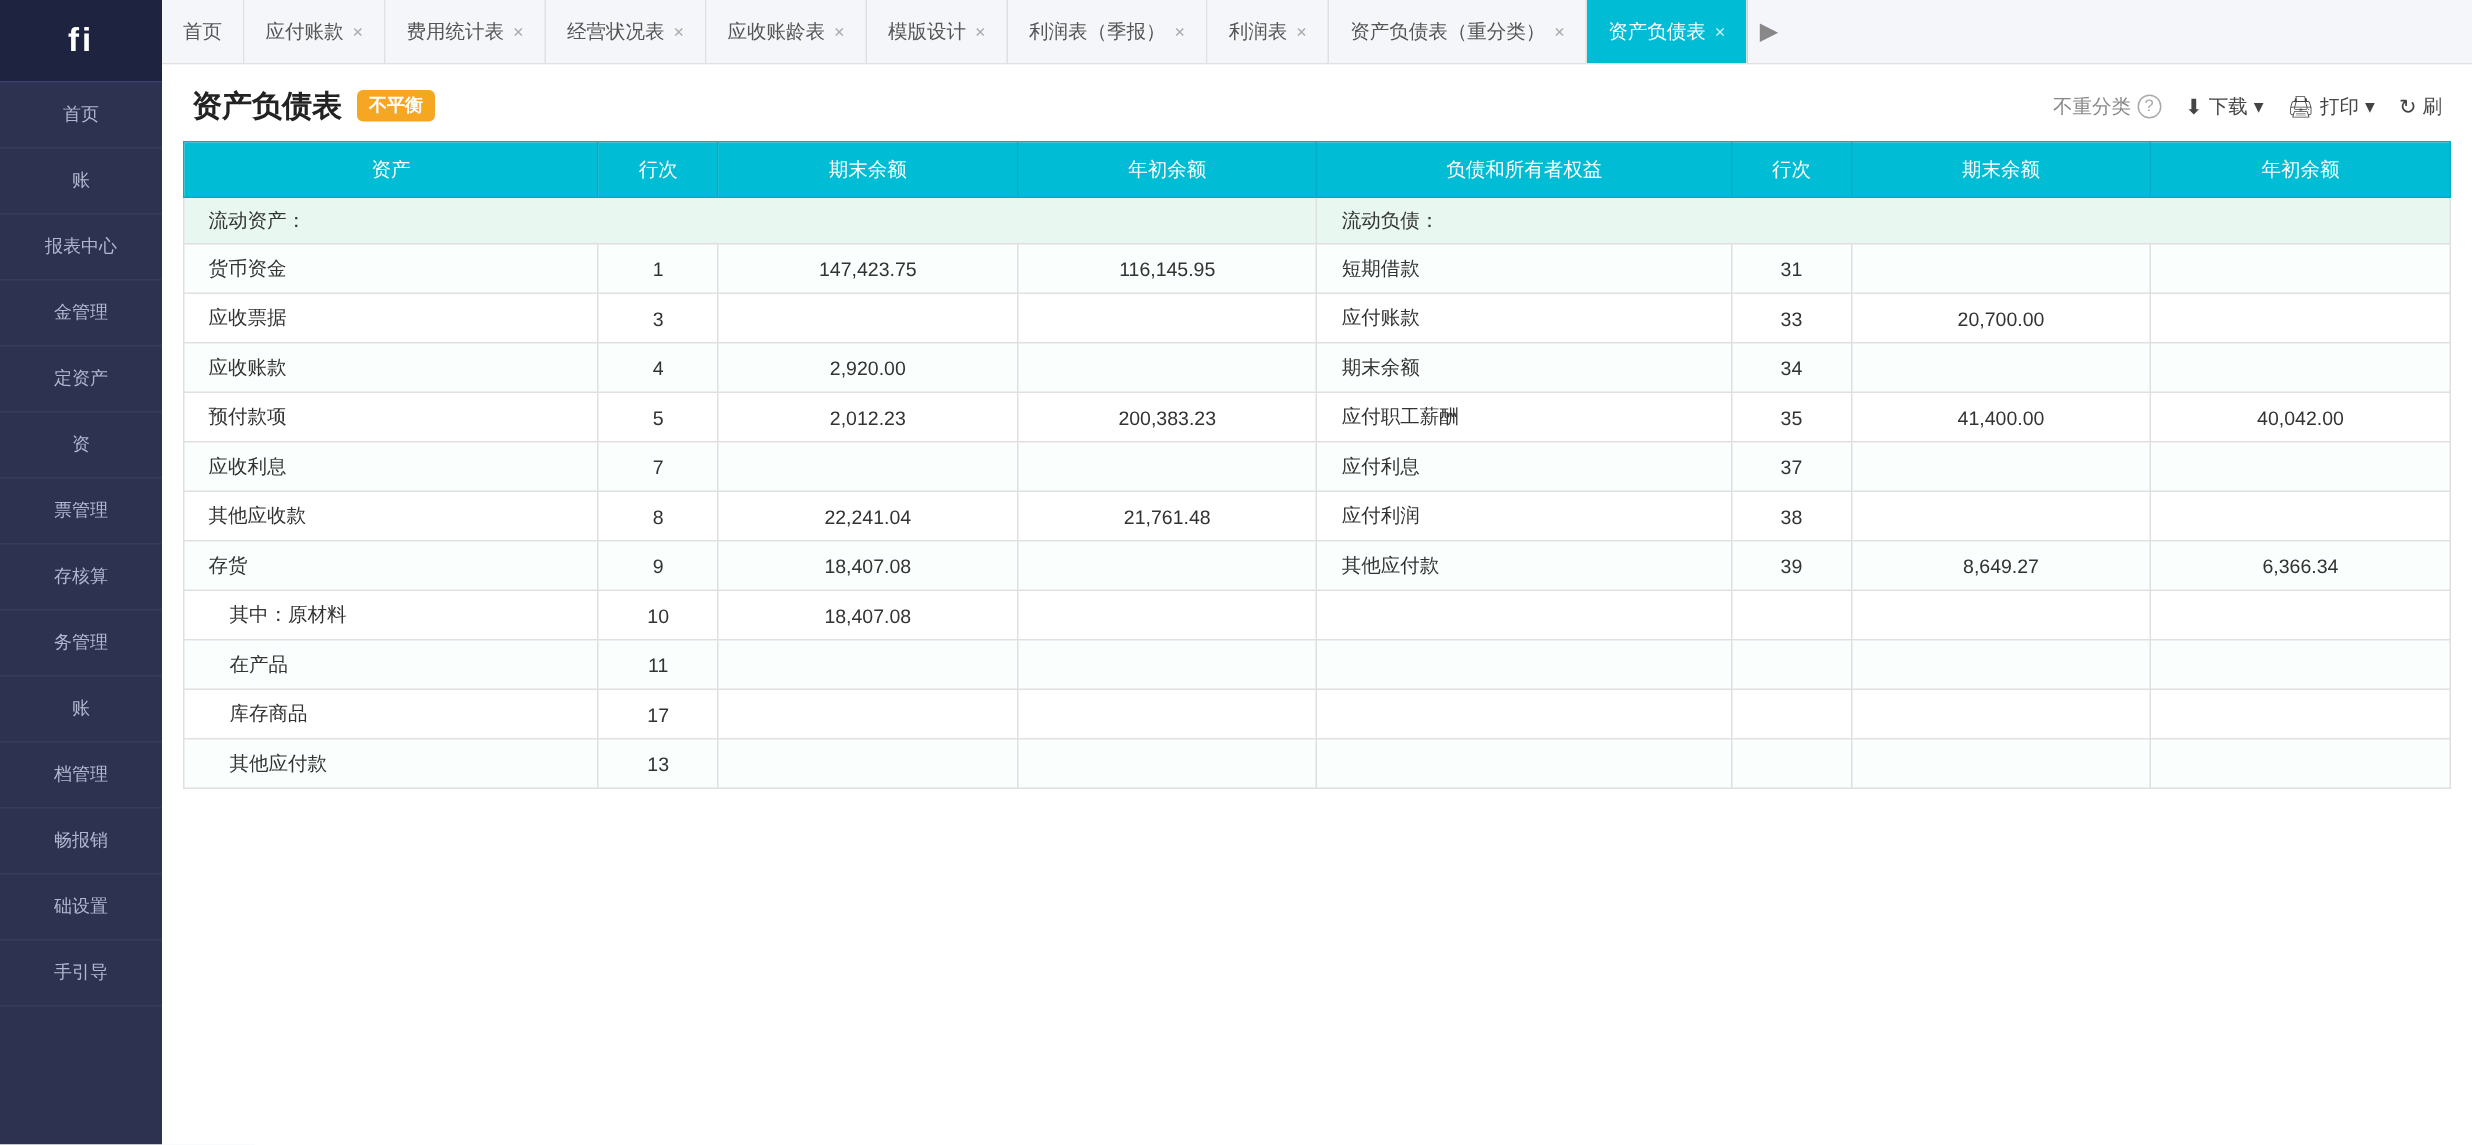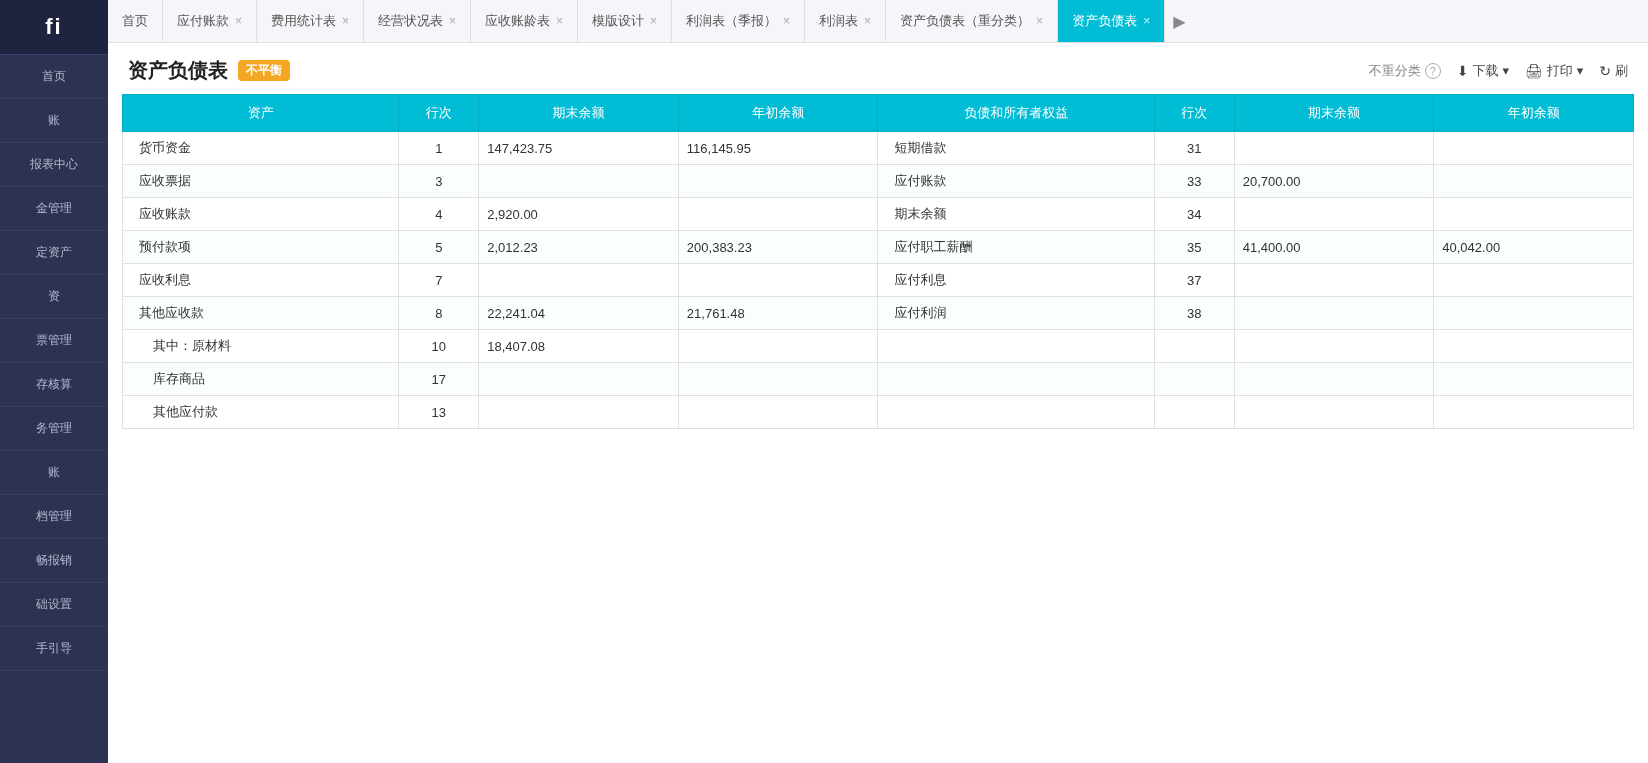--- a/index.html
+++ b/index.html
@@ -170,21 +170,21 @@
     }
     .report-table tbody tr:nth-child(even):not(.section-header) td {
       background: #fafffe;
     }
     .num-col {
       text-align: center;
       color: #e8832a;
       width: 52px;
     }
     .amount-col {
-      text-align: left;
+      text-align: center;
       min-width: 110px;
     }
     .label-col {
       text-align: left;
       padding-left: 16px !important;
     }
     .label-col.sub {
       padding-left: 30px !important;
     }
     .col-asset { width: 180px; }
@@ -296,20 +296,24 @@
             <th class="col-line">行次</th>
             <th class="col-end">期末余额</th>
             <th class="col-begin">年初余额</th>
             <th class="col-liab">负债和所有者权益</th>
             <th class="col-line">行次</th>
             <th class="col-end">期末余额</th>
             <th class="col-begin">年初余额</th>
           </tr>
         </thead>
         <tbody id="table-body">
+        <tr class="section-header">
+      <td class="label-col" colspan="4">流动资产：</td>
+      <td class="label-col" colspan="4">流动负债：</td>
+    </tr>
             <tr>
       <td class="label-col">货币资金</td>
       <td class="num-col">1</td>
       <td class="amount-col" style="cursor:pointer;">147,423.75</td>
       <td class="amount-col" style="cursor:pointer;">116,145.95</td>
       <td class="label-col">短期借款</td>
       <td class="num-col">31</td>
       <td class="amount-col" style="cursor:pointer;"></td>
       <td class="amount-col" style="cursor:pointer;"></td>
     </tr>
@@ -357,30 +361,50 @@
       <td class="label-col">其他应收款</td>
       <td class="num-col">8</td>
       <td class="amount-col" style="cursor:pointer;">22,241.04</td>
       <td class="amount-col" style="cursor:pointer;">21,761.48</td>
       <td class="label-col">应付利润</td>
       <td class="num-col">38</td>
       <td class="amount-col" style="cursor:pointer;"></td>
       <td class="amount-col" style="cursor:pointer;"></td>
     </tr>
             <tr>
+      <td class="label-col">存货</td>
+      <td class="num-col">9</td>
+      <td class="amount-col" style="cursor:pointer;">18,407.08</td>
+      <td class="amount-col" style="cursor:pointer;"></td>
+      <td class="label-col">其他应付款</td>
+      <td class="num-col">39</td>
+      <td class="amount-col" style="cursor:pointer;">8,649.27</td>
+      <td class="amount-col" style="cursor:pointer;">6,366.34</td>
+    </tr>
+            <tr>
       <td class="label-col sub">其中：原材料</td>
       <td class="num-col">10</td>
       <td class="amount-col" style="cursor:pointer;">18,407.08</td>
       <td class="amount-col" style="cursor:pointer;"></td>
       <td class="label-col sub"></td>
       <td class="num-col"></td>
       <td class="amount-col" style="cursor:pointer;"></td>
       <td class="amount-col" style="cursor:pointer;"></td>
     </tr>
             <tr>
+      <td class="label-col sub">在产品</td>
+      <td class="num-col">11</td>
+      <td class="amount-col" style="cursor:pointer;"></td>
+      <td class="amount-col" style="cursor:pointer;"></td>
+      <td class="label-col sub"></td>
+      <td class="num-col"></td>
+      <td class="amount-col" style="cursor:pointer;"></td>
+      <td class="amount-col" style="cursor:pointer;"></td>
+    </tr>
+            <tr>
       <td class="label-col sub">库存商品</td>
       <td class="num-col">17</td>
       <td class="amount-col" style="cursor:pointer;"></td>
       <td class="amount-col" style="cursor:pointer;"></td>
       <td class="label-col sub"></td>
       <td class="num-col"></td>
       <td class="amount-col" style="cursor:pointer;"></td>
       <td class="amount-col" style="cursor:pointer;"></td>
     </tr>
             <tr>

